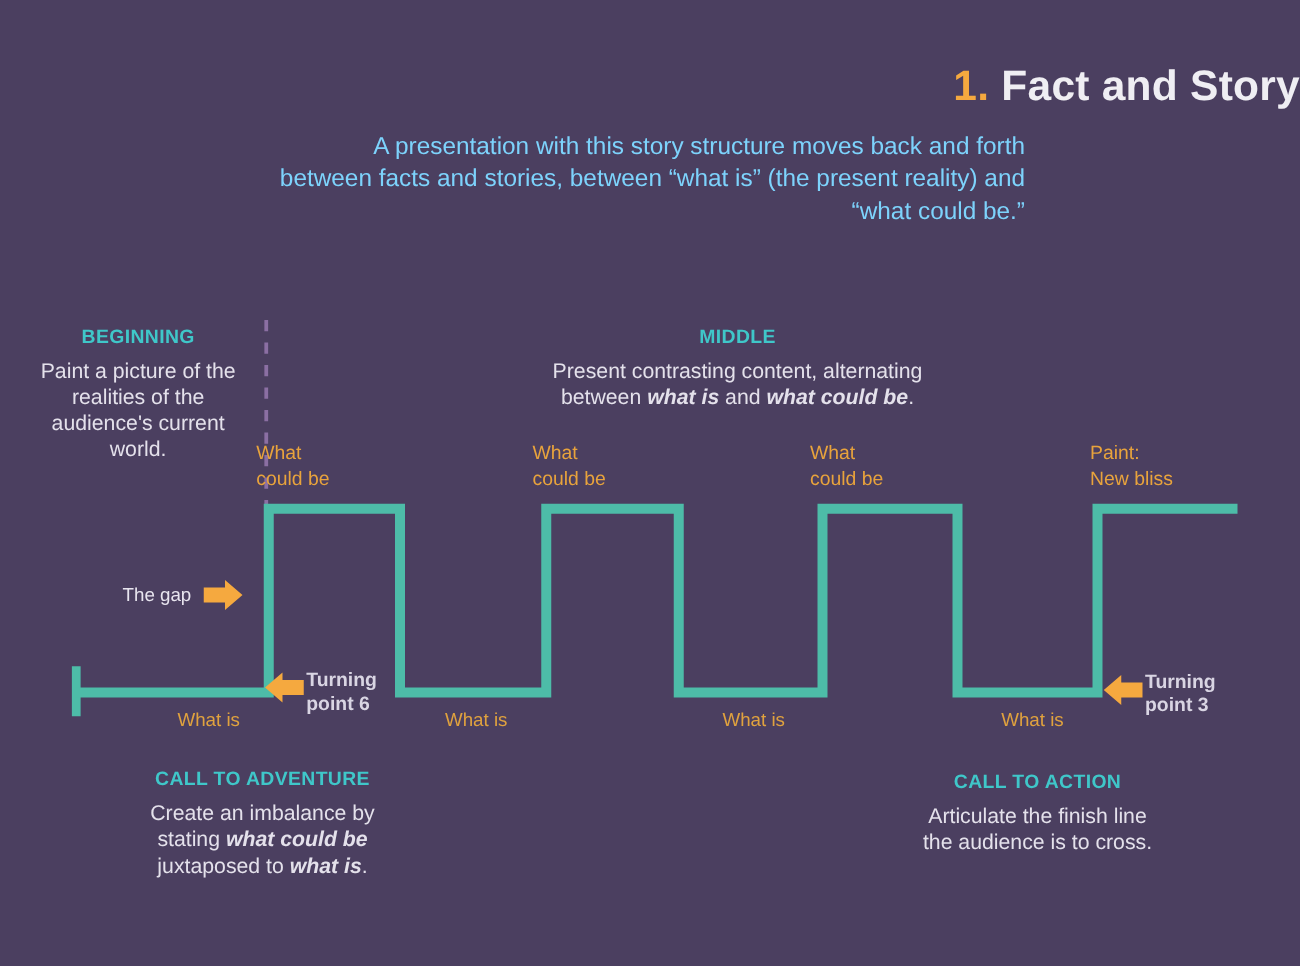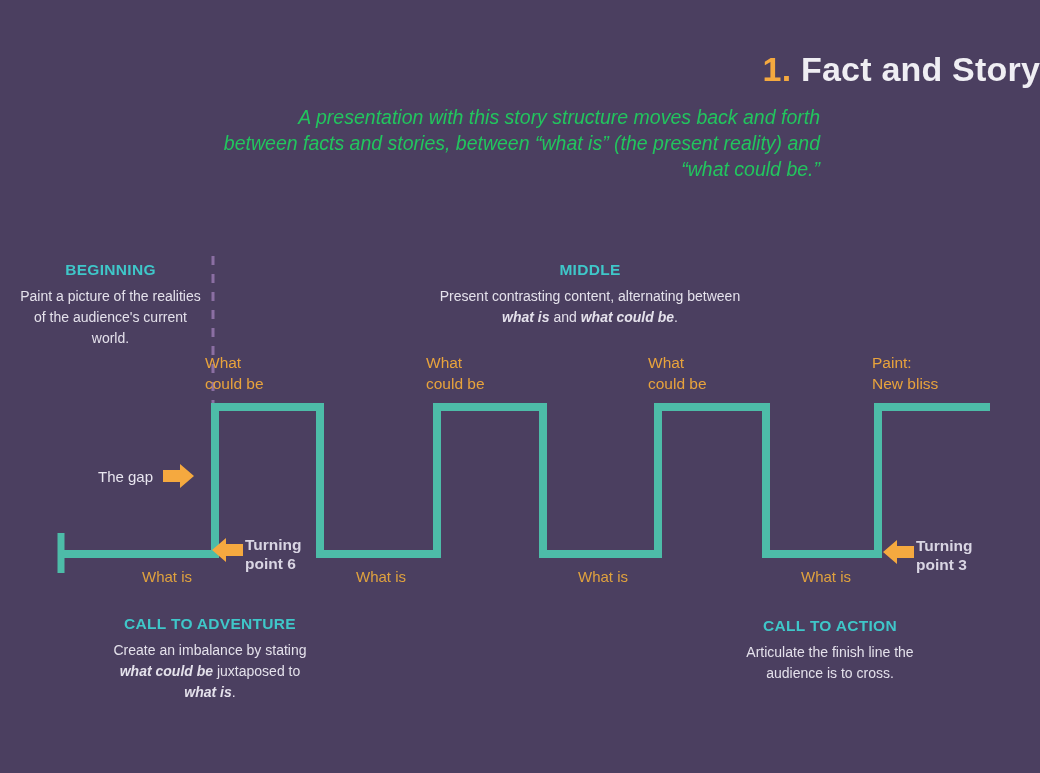--- a/index.html
+++ b/index.html
@@ -34,22 +34,21 @@
   }
   #page-title .num {
     color: #f5a93f;
   }
   #subtitle {
     margin: 0 auto;
     padding-top: 15px;
     width: 600px;
     font-size: 19.5px;
     line-height: 26px;
-    color: #22c55e;
-    font-style: italic;
+    color: #7dd3fc;
   }
 
   
   #diagram {
     position: absolute;
     left: 0;
     top: 0;
     width: 920px;
     height: 773px;
   }
@@ -65,21 +64,21 @@
     text-align: center;
   }
   .sect-title {
     color: #3fc7c9;
     font-size: 15.5px;
     font-weight: bold;
     letter-spacing: 0.3px;
     margin: 0 0 7px 0;
   }
   .sect-body {
-    font-size: 14px;
+    font-size: 17px;
     line-height: 21px;
     color: #e4e1eb;
     margin: 0;
   }
   .sect-body i {
     font-style: italic;
     font-weight: bold;
   }
 
   .wcb {

